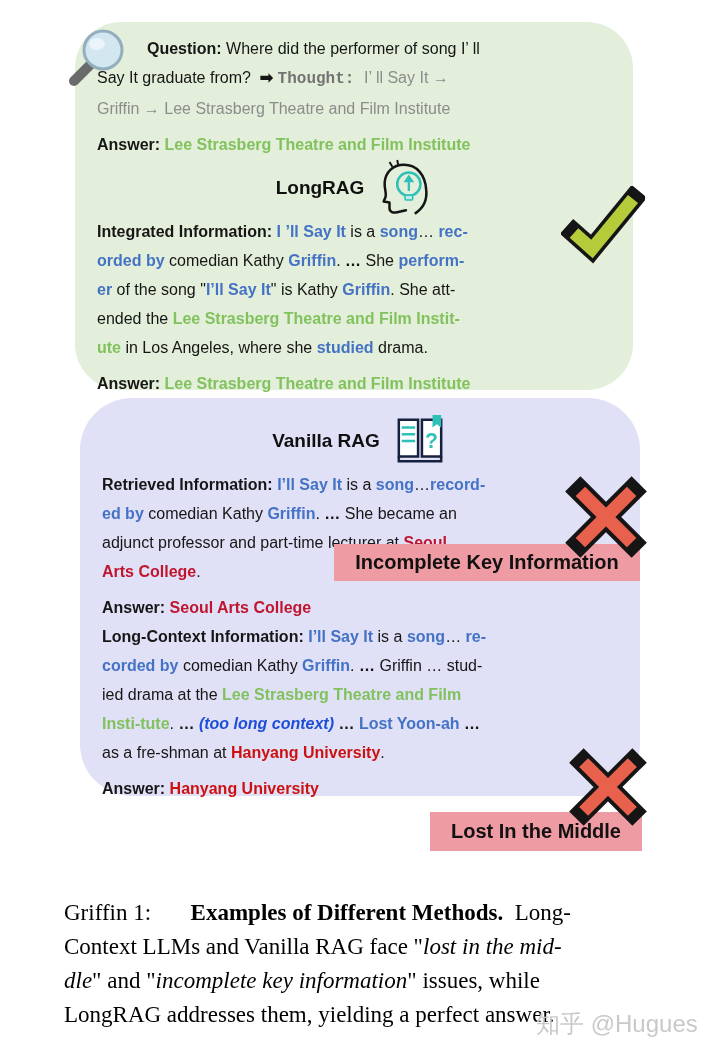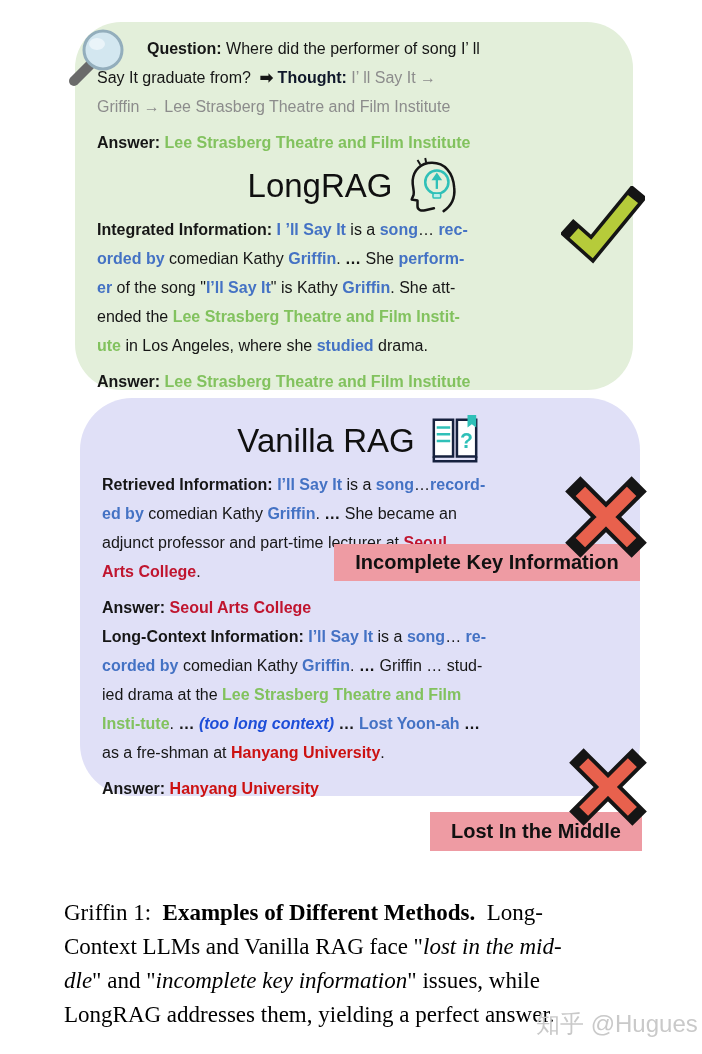--- a/index.html
+++ b/index.html
@@ -7,33 +7,33 @@
         font-family:"Liberation Sans",sans-serif;}
   .panel{position:absolute;box-sizing:border-box;}
   .panel-green{left:75px;top:22px;width:558px;height:368px;background:#e3efda;
                border-radius:46px;padding:12px 22px 0 22px;}
   .panel-purple{left:80px;top:398px;width:560px;height:398px;background:#e0e0f7;
                 border-radius:52px;padding:14px 22px 0 22px;}
   .para{margin:0;font-size:16px;line-height:29px;color:#161616;white-space:pre-wrap;}
   .question-para{text-indent:50px;}
   .answer-line{margin-top:7px;}
   .title-row{display:flex;align-items:center;justify-content:center;gap:12px;height:54px;margin:2px 0 2px 0;}
-  .box-title{font-size:33px;font-weight:400;color:#101010;}
+  .box-title{font-size:19px;font-weight:700;color:#101010;}
   
   .s-p{}
   .s-b{font-weight:700;}
   .s-bl{color:#4472C4;font-weight:700;}
   .s-g{color:#82C25E;font-weight:700;}
   .s-r{color:#C0152F;font-weight:700;}
   .s-r2{color:#CC1111;font-weight:700;}
   .s-gy{color:#8C8C8C;}
-  .s-gyb{color:#0f172a;font-weight:700;}
+  .s-gyb{color:#737373;font-weight:700;font-family:Liberation Mono, monospace;}
   .s-gyi{color:#1d4ed8;font-weight:700;font-style:italic;}
   .s-cap{}
-  .s-capb{font-weight:700;}
+  .s-capb{font-weight:700;margin-left:28px;}
   .s-capi{font-style:italic;}
   
   .magnifier{position:absolute;left:-10px;top:1px;}
   .checkmark{position:absolute;left:486px;top:164px;}
   .cross-1{position:absolute;left:484px;top:78px;}
   .cross-2{position:absolute;left:488px;top:350px;}
   .issue-label{position:absolute;background:#EE9BA3;color:#111;font-weight:700;
                font-size:20px;text-align:center;font-family:"Liberation Sans",sans-serif;}
   .issue-incomplete{left:254px;top:146px;width:306px;height:37px;line-height:37px;}
   .issue-lost{left:350px;top:414px;width:212px;height:39px;line-height:39px;}

